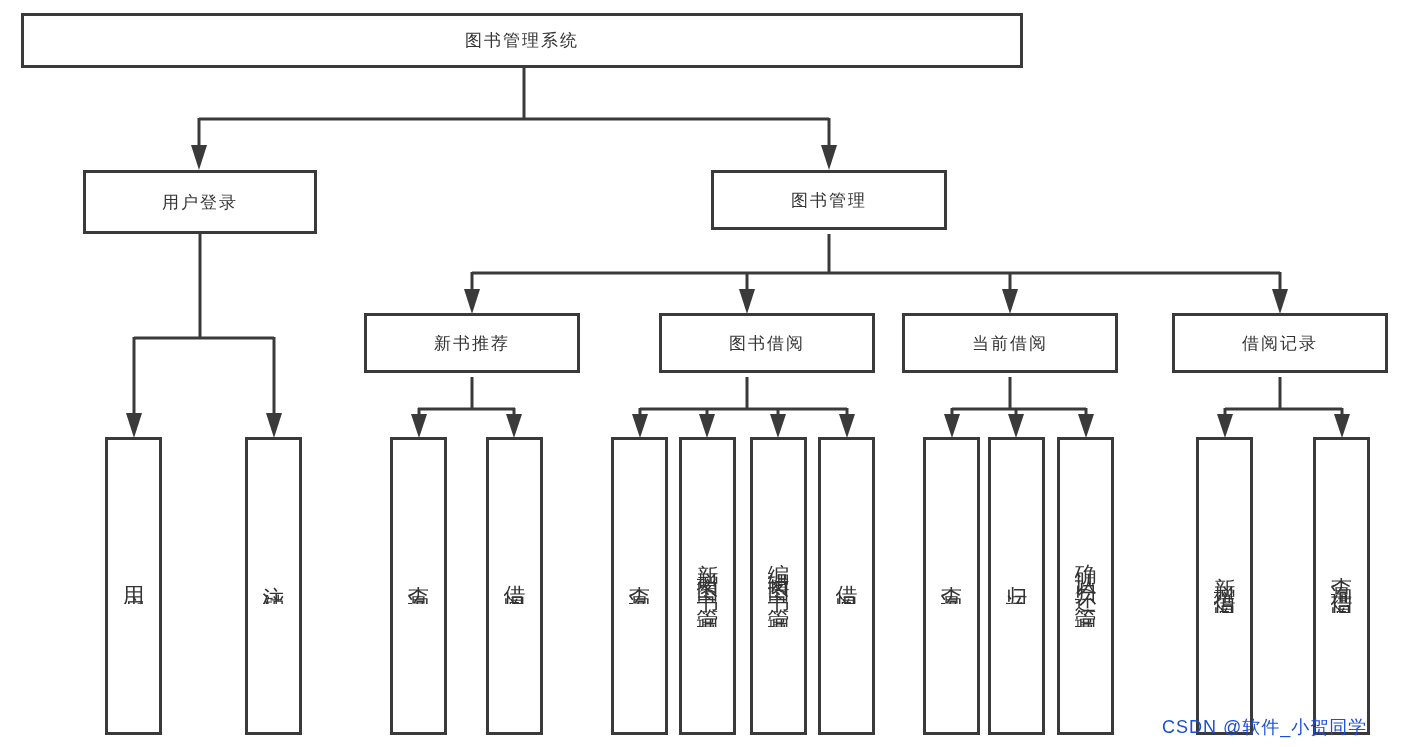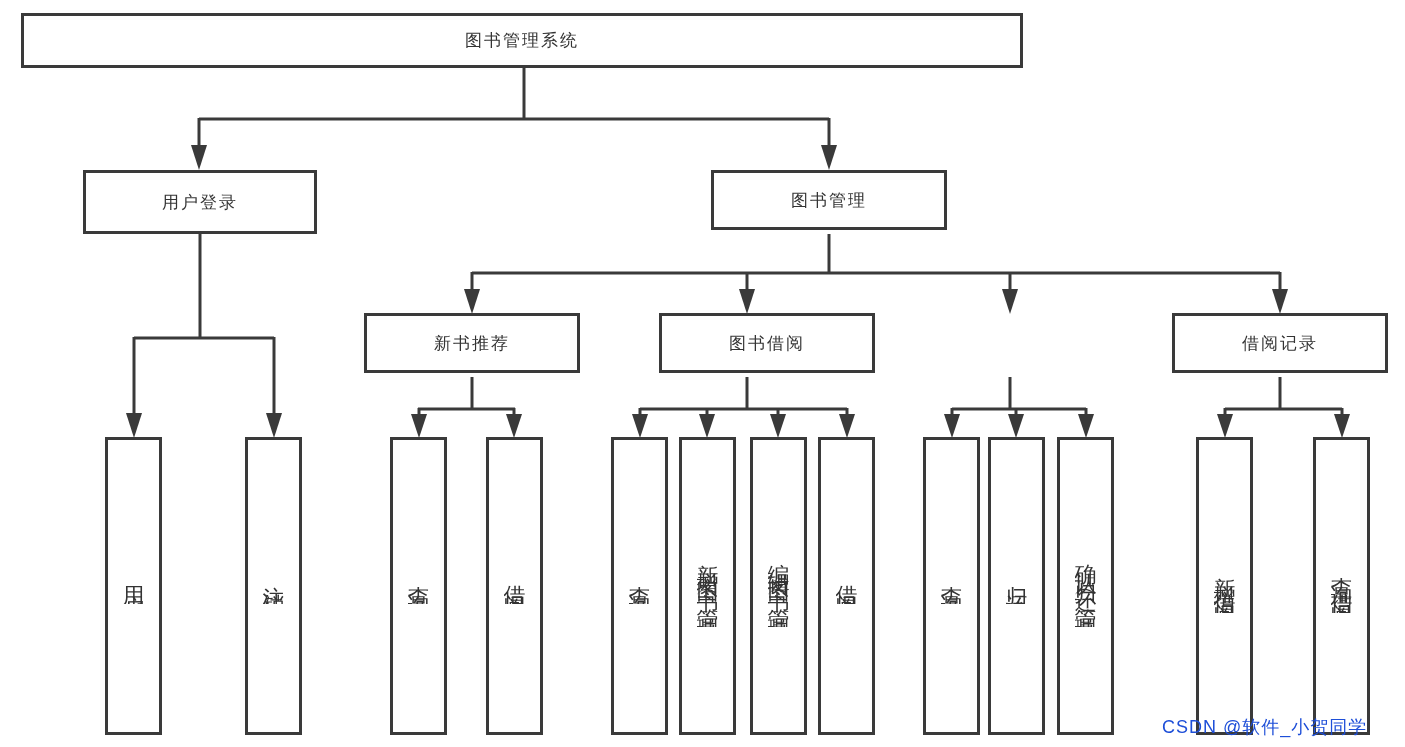--- a/index.html
+++ b/index.html
@@ -147,20 +147,23 @@
   <div class="node n-bookmgmt">
     <span>图书管理</span>
   </div>
 
   <div class="node n-l3 n-newbook">
     <span>新书推荐</span>
   </div>
   <div class="node n-l3 n-borrow">
     <span>图书借阅</span>
   </div>
+  <div class="node n-l3 n-current">
+    <span>当前借阅</span>
+  </div>
   <div class="node n-l3 n-records">
     <span>借阅记录</span>
   </div>
 
   <div class="node vnode leaf lf1">
     <span>用户登录</span>
   </div>
   <div class="node vnode leaf lf2">
     <span>注销登录</span>
   </div>

